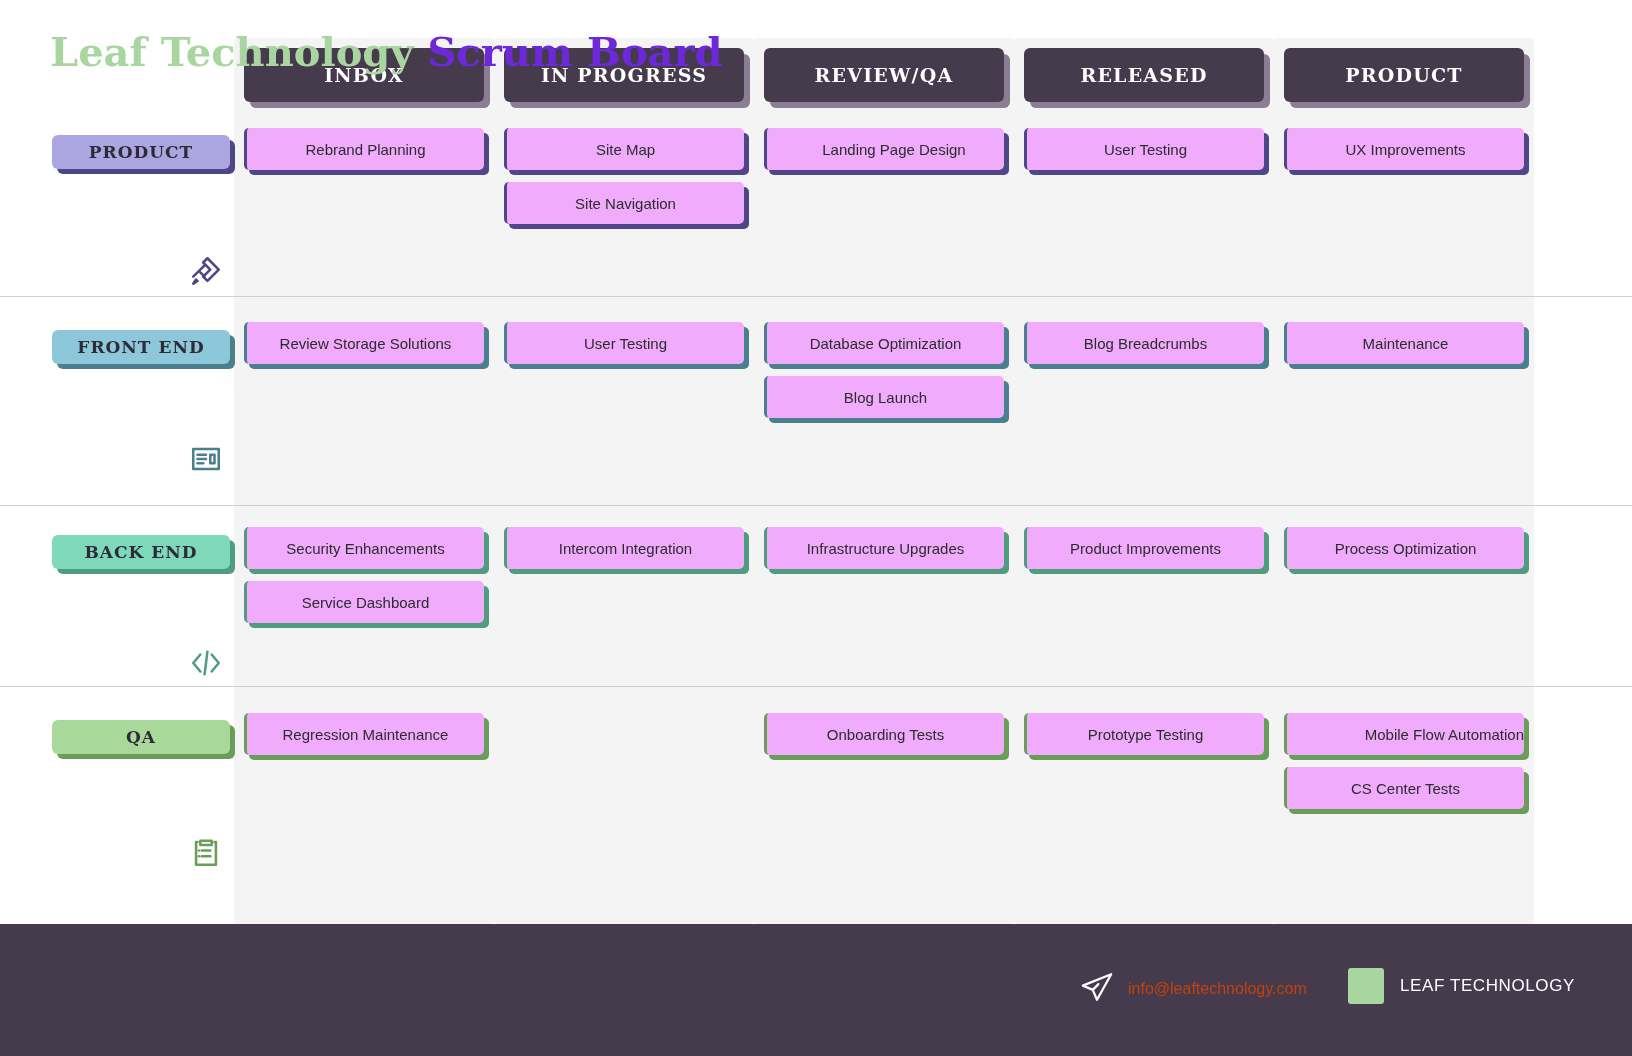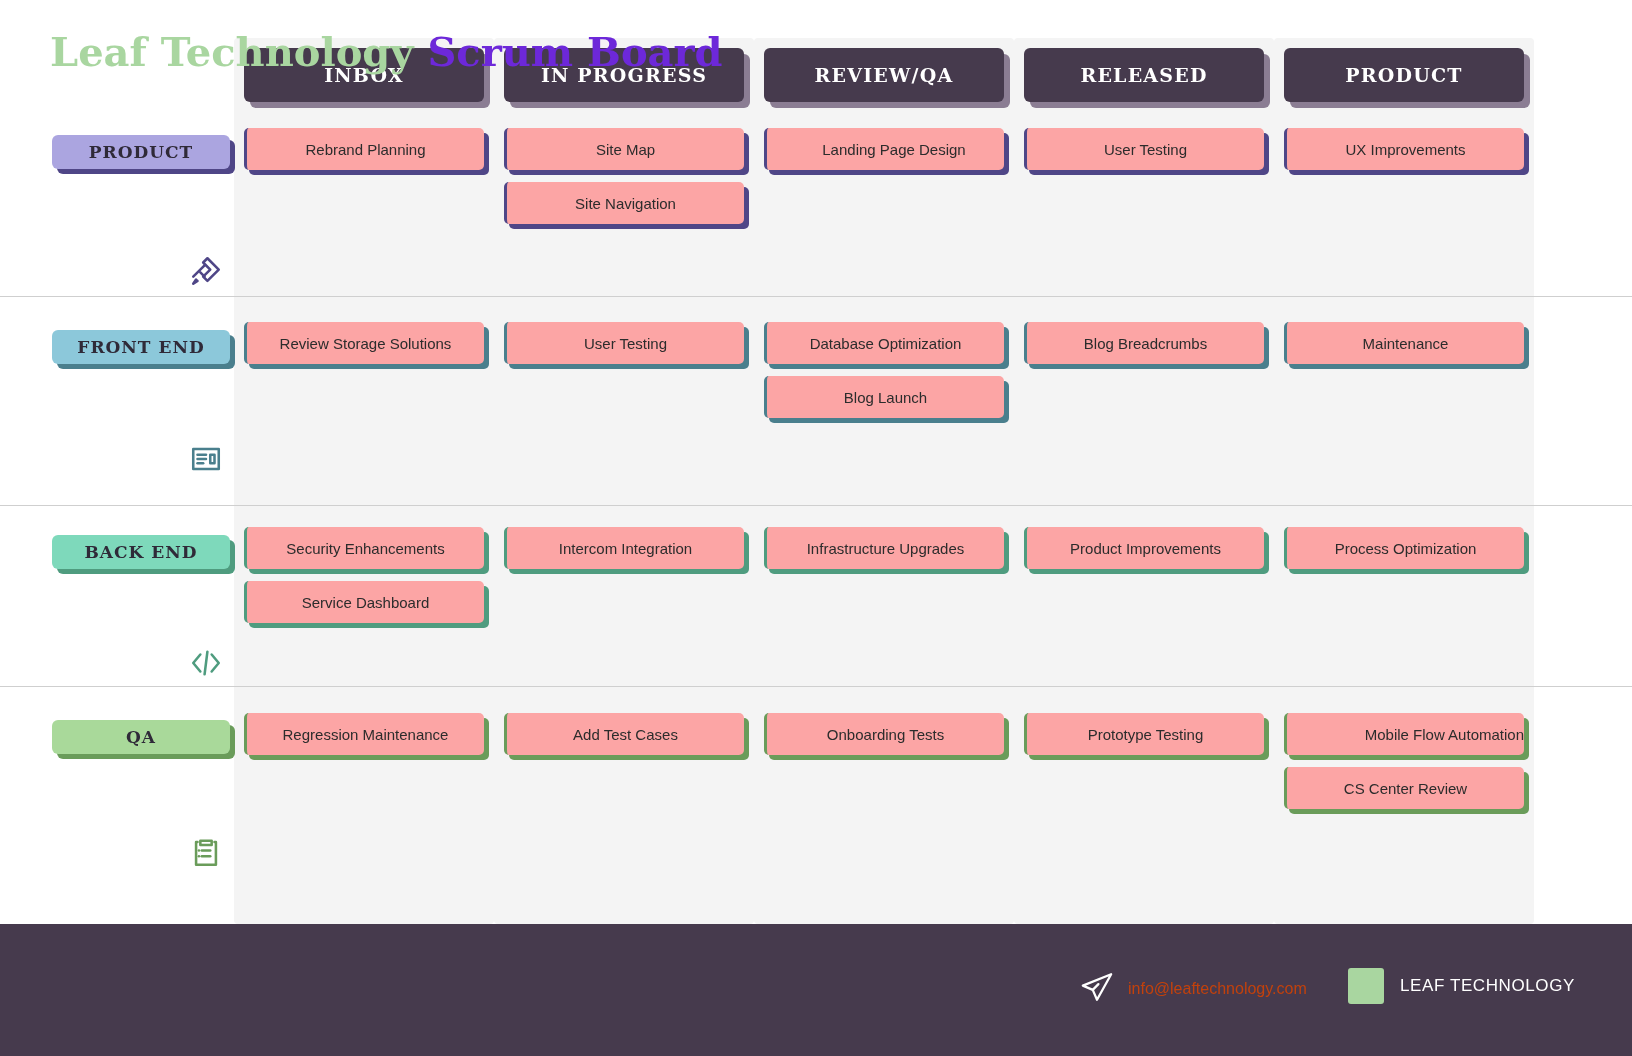--- a/index.html
+++ b/index.html
@@ -85,21 +85,21 @@
     width: 1632px;
     height: 1px;
     background: #cfcfcf;
   }
 
   
   .card {
     position: absolute;
     width: 240px;
     height: 42px;
-    background: #fca5a5;
+    background: #f0abfc;
     border-radius: 5px;
     display: flex;
     align-items: center;
     justify-content: center;
     box-shadow: 5px 5px 0 0 var(--shadow, #666);
     border-left: 3px solid var(--shadow, #666);
   }
   .card span {
     font-size: 15px;
     color: #2c2c2c;
@@ -284,34 +284,31 @@
         <path d="M6 5H5v16h14V5h-1"></path>
         <path d="M9 11h6"></path>
         <path d="M9 15h6"></path>
         <path d="M7 11h.01"></path>
         <path d="M7 15h.01"></path>
       </svg>
     </div>
     <div class="card" style="left: 244px; top: 713px; --shadow: #6a9c5a;">
       <span>Regression Maintenance</span>
     </div>
-    <div class="card" style="left: 504px; top: 713px; --shadow: #6a9c5a;">
-      <span>Add Test Cases</span>
-    </div>
     <div class="card" style="left: 764px; top: 713px; --shadow: #6a9c5a;">
       <span>Onboarding Tests</span>
     </div>
     <div class="card" style="left: 1024px; top: 713px; --shadow: #6a9c5a;">
       <span>Prototype Testing</span>
     </div>
     <div class="card" style="left: 1284px; top: 713px; justify-content: flex-end; --shadow: #6a9c5a;">
       <span>Mobile Flow Automation</span>
     </div>
     <div class="card" style="left: 1284px; top: 767px; --shadow: #6a9c5a;">
-      <span>CS Center Review</span>
+      <span>CS Center Tests</span>
     </div>
     <div id="footer"></div>
     <div id="footer-title"><span class="leaf">Leaf Technology</span><span class="rest"> Scrum Board</span></div>
     <div id="footer-email">
       <span><svg width="34" height="34" viewBox="0 0 24 24" fill="none" stroke="#ffffff" stroke-width="1.6" stroke-linecap="round" stroke-linejoin="round">
           <path d="M22 3L2 11l7 3 3 7 10-18z"></path>
           <path d="M9 14l4-4"></path>
         </svg></span>
       <span class="mail-text">info@leaftechnology.com</span>
     </div>

